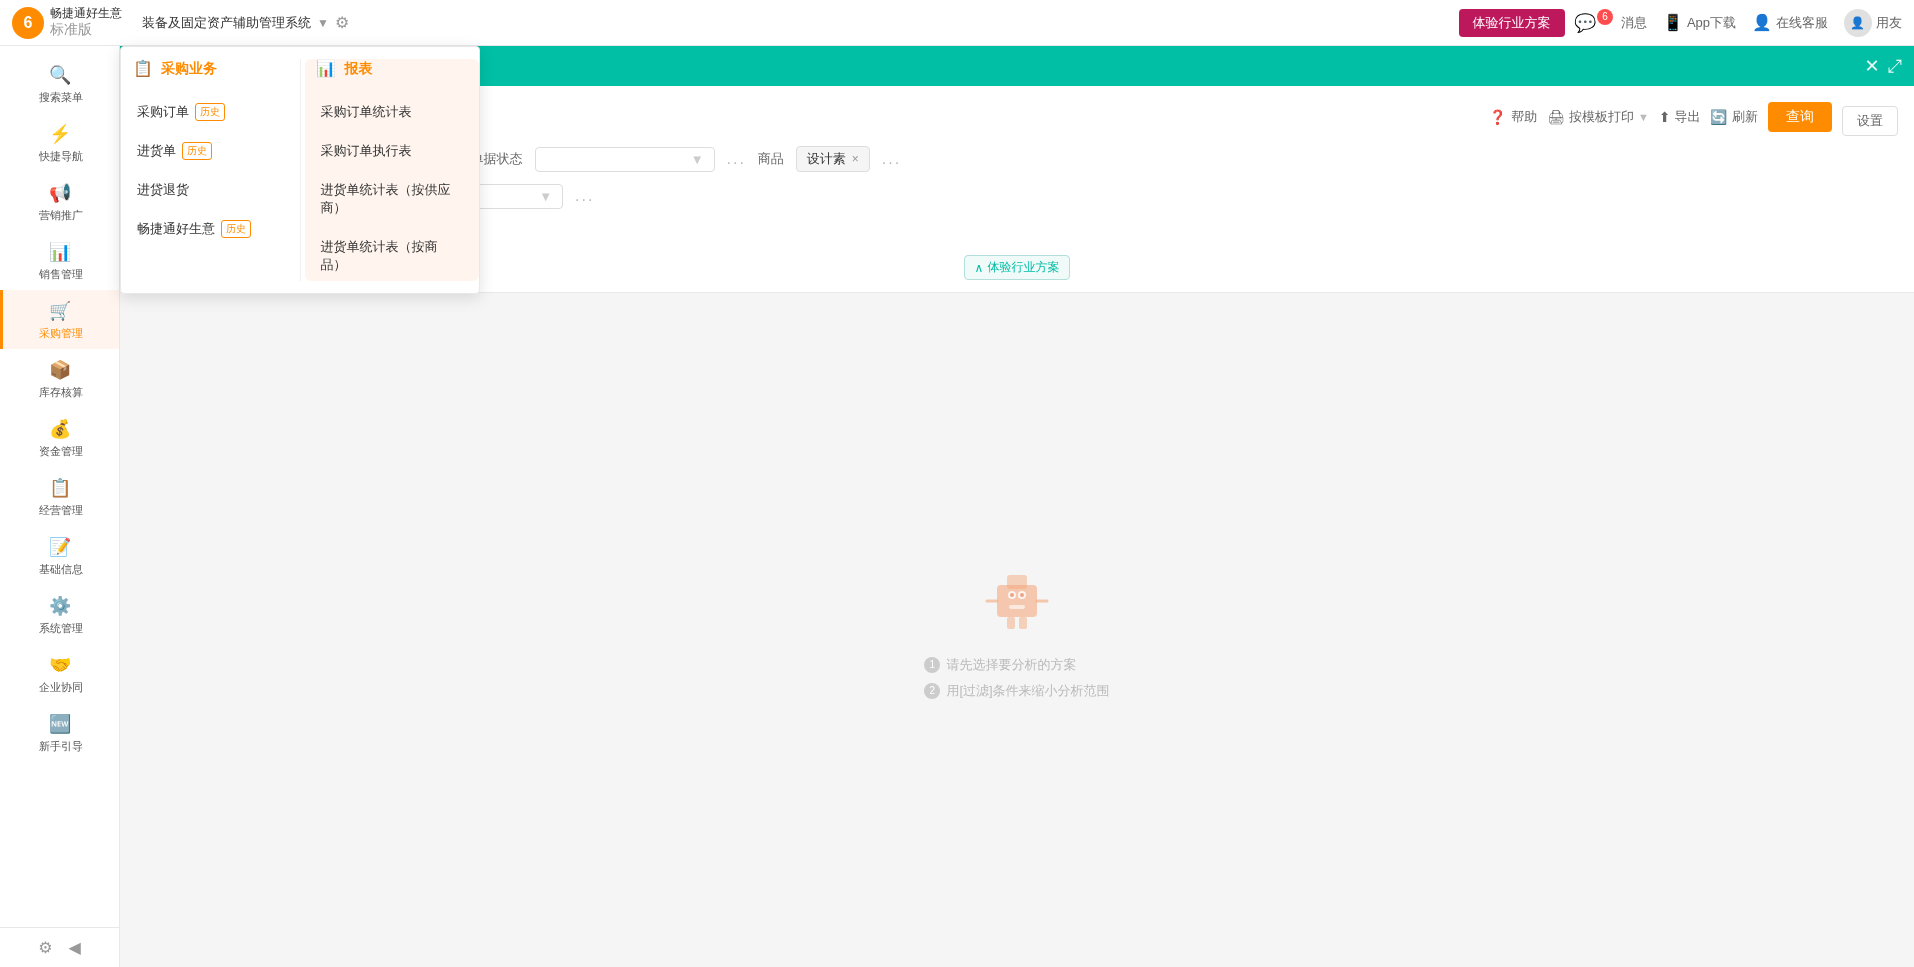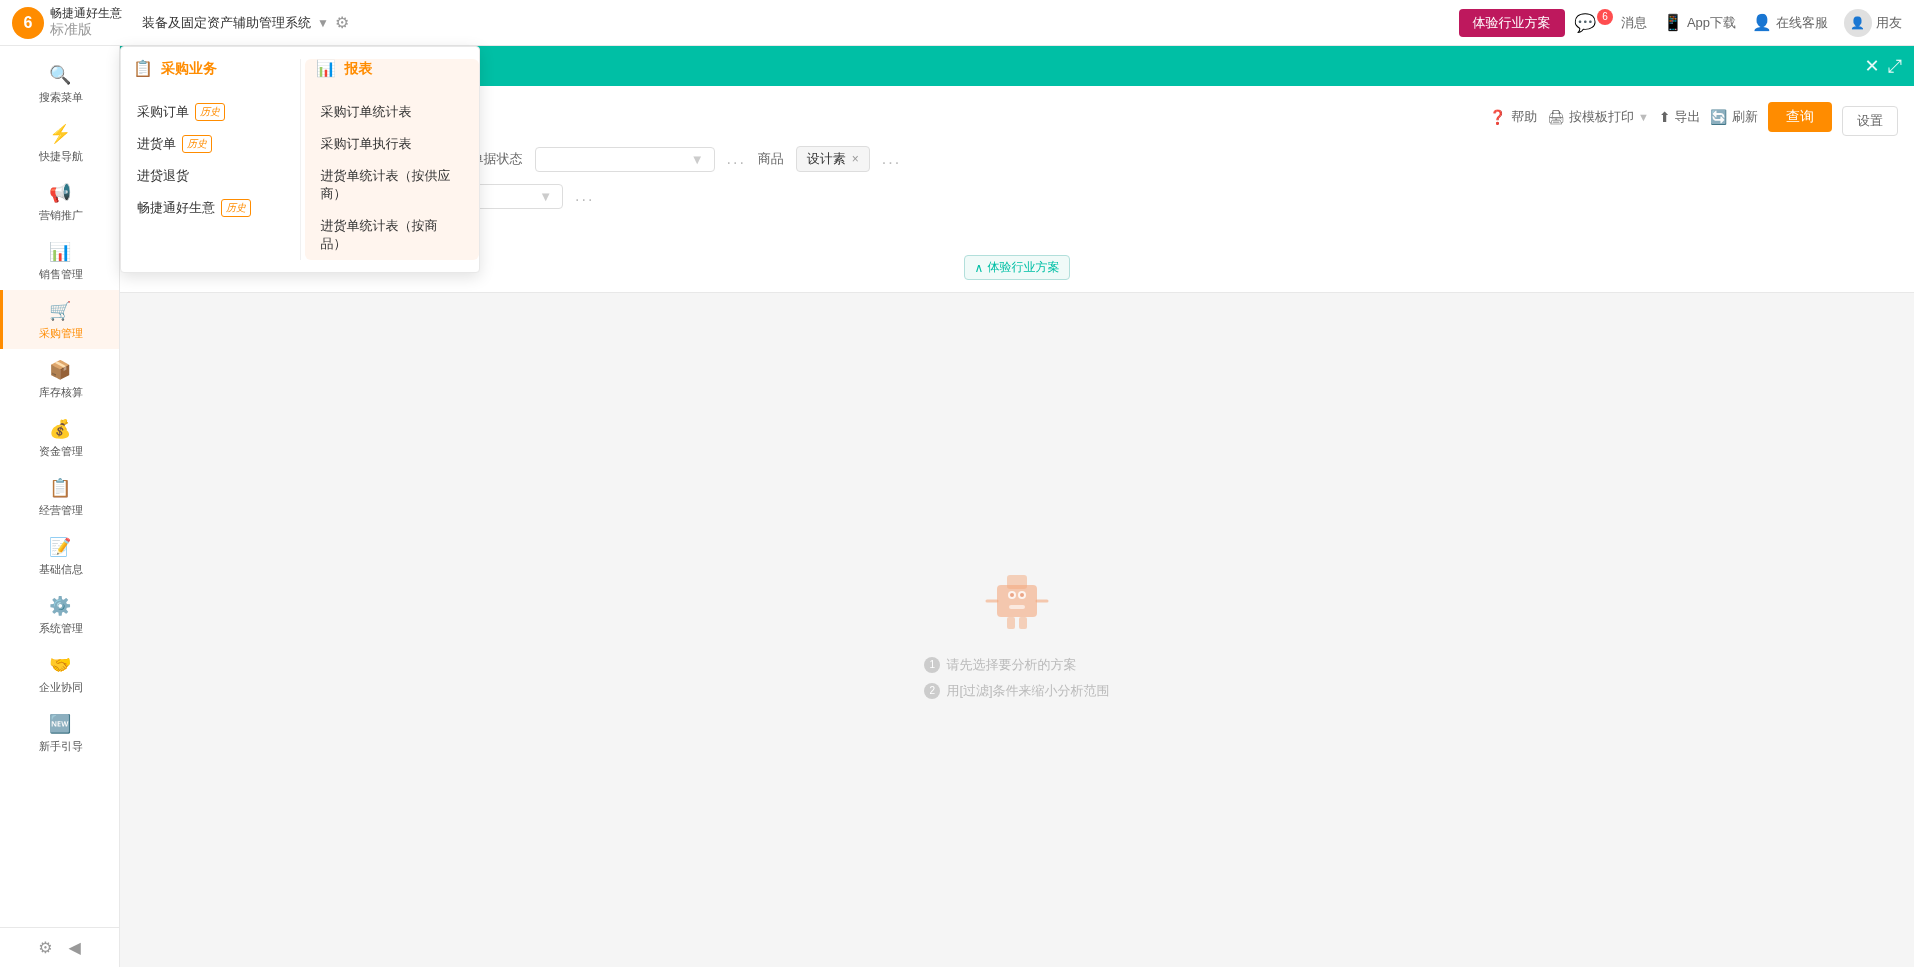--- a/index.html
+++ b/index.html
@@ -275,25 +275,25 @@
     .dropdown-col-title {
       display: flex; align-items: center; gap: 8px;
       font-size: 14px; font-weight: bold; color: #ff8c00;
       margin-bottom: 12px;
       padding-bottom: 6px;
     }
     .dropdown-col-title .title-icon { font-size: 16px; }
     .dropdown-item {
       display: flex; align-items: center; gap: 6px;
       padding: 7px 4px; font-size: 13px; color: #333;
-      cursor: pointer; border-radius: 4px;
+      cursor: pointer; border-radius: 4px; margin-top: 7px;
     }
     .hist-badge {
       background: #fff; border: 1px solid #ff8c00; color: #ff8c00;
-      font-size: 10px; border-radius: 3px; padding: 1px 4px; font-style: italic;
+      font-size: 10px; border-radius: 3px; padding: 1px 4px;
     }
     .right-col-highlight {
       background: #fff5ee;
       border-radius: 6px;
     }
   </style>
 </head>
 <body>
 
 <div class="top-header">

